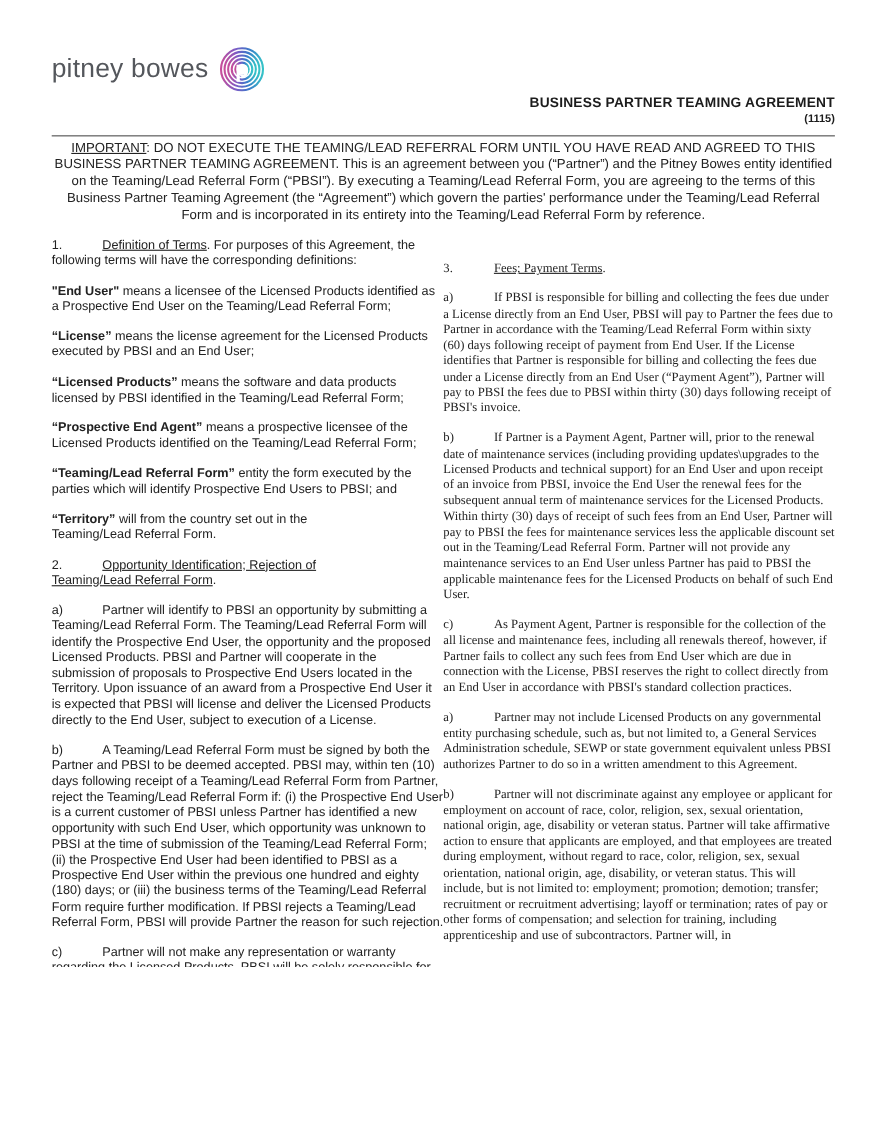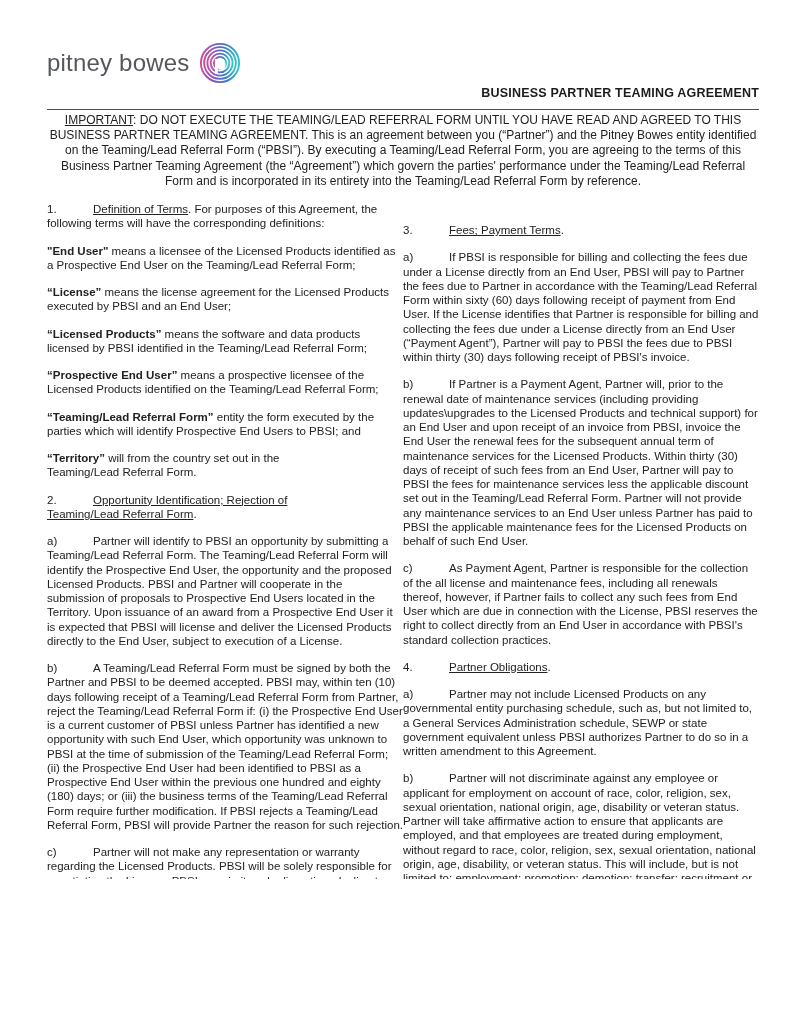--- a/index.html
+++ b/index.html
@@ -26,21 +26,21 @@
   .rule { border:none; border-top:1.3px solid #4d4d4d; margin: 9px 0 3px 0; }
   .intro { font-size: 12px; line-height: 1.27; margin:0; color:#222;text-align:center; }
   .cols {
     display: grid;
     grid-template-columns: 1fr 1fr;
     margin-top: 13px;
     font-size: 11.5px;
     line-height: 1.24;
     color: #222;
   }
-  .col-right { padding-top: 21px; }
+  .col-right { padding-top: 21px; font-family: Liberation Serif, serif; }
   .para { margin: 0 0 13px 0; }
   .tab { display: inline-block; width: 46px; }
   .u { text-decoration: underline; }
   b { font-weight: bold; }
 </style>
 </head>
 <body>
 
 <div class="page">
 
@@ -61,39 +61,40 @@
         <circle cx="22" cy="22" r="13.2" stroke-width="2"></circle>
         <circle cx="22" cy="22" r="9.8" stroke-width="2"></circle>
         <circle cx="22" cy="22" r="6.4" stroke-width="2"></circle>
       </g>
       <text x="22" y="29" text-anchor="middle" font-family="Liberation Sans, sans-serif" font-size="22" font-weight="bold" fill="#ffffff">p</text>
     </svg>
   </div>
 
   <div class="title-block">
     <div class="doc-title">BUSINESS PARTNER TEAMING AGREEMENT</div>
+    <div class="doc-subtitle">(1115)</div>
   </div>
 
   <hr class="rule">
 
   <p class="intro"><span class="u">IMPORTANT</span><span>: DO NOT EXECUTE THE TEAMING/LEAD REFERRAL FORM UNTIL YOU HAVE READ AND AGREED TO THIS BUSINESS PARTNER TEAMING AGREEMENT. This is an agreement between you (“Partner”) and the Pitney Bowes entity identified on the Teaming/Lead Referral Form (“PBSI”). By executing a Teaming/Lead Referral Form, you are agreeing to the terms of this Business Partner Teaming Agreement (the “Agreement”) which govern the parties' performance under the Teaming/Lead Referral Form and is incorporated in its entirety into the Teaming/Lead Referral Form by reference.</span></p>
 
   <div class="cols">
 
     <div class="col-left">
 
       <p class="para"><span class="tab">1.</span><span class="u">Definition of Terms</span><span>. For purposes of this Agreement, the following terms will have the corresponding definitions:</span></p>
 
       <p class="para"><b>"End User"</b><span> means a licensee of the Licensed Products identified as a Prospective End User on the Teaming/Lead Referral Form;</span></p>
 
       <p class="para"><b>“License”</b><span> means the license agreement for the Licensed Products executed by PBSI and an End User;</span></p>
 
       <p class="para"><b>“Licensed Products”</b><span> means the software and data products licensed by PBSI identified in the Teaming/Lead Referral Form;</span></p>
 
-      <p class="para"><b>“Prospective End User”</b><span> means a prospective licensee of the Licensed Products identified on the Teaming/Lead Referral Form;</span></p>
+      <p class="para"><b>“Prospective End Agent”</b><span> means a prospective licensee of the Licensed Products identified on the Teaming/Lead Referral Form;</span></p>
 
       <p class="para"><b>“Teaming/Lead Referral Form”</b><span> entity the form executed by the parties which will identify Prospective End Users to PBSI; and</span></p>
 
       <p class="para"><b>“Territory”</b><span> will from the country set out in the</span><br><span>Teaming/Lead Referral Form.</span></p>
 
       <p class="para"><span class="tab">2.</span><span class="u">Opportunity Identification; Rejection of</span><br><span class="u">Teaming/Lead Referral Form</span><span>.</span></p>
 
       <p class="para"><span class="tab">a)</span><span>Partner will identify to PBSI an opportunity by submitting a Teaming/Lead Referral Form. The Teaming/Lead Referral Form will identify the Prospective End User, the opportunity and the proposed Licensed Products. PBSI and Partner will cooperate in the submission of proposals to Prospective End Users located in the Territory. Upon issuance of an award from a Prospective End User it is expected that PBSI will license and deliver the Licensed Products directly to the End User, subject to execution of a License.</span></p>
 
       <p class="para"><span class="tab">b)</span><span>A Teaming/Lead Referral Form must be signed by both the Partner and PBSI to be deemed accepted. PBSI may, within ten (10) days following receipt of a Teaming/Lead Referral Form from Partner, reject the Teaming/Lead Referral Form if: (i) the Prospective End User is a current customer of PBSI unless Partner has identified a new opportunity with such End User, which opportunity was unknown to PBSI at the time of submission of the Teaming/Lead Referral Form; (ii) the Prospective End User had been identified to PBSI as a Prospective End User within the previous one hundred and eighty (180) days; or (iii) the business terms of the Teaming/Lead Referral Form require further modification. If PBSI rejects a Teaming/Lead Referral Form, PBSI will provide Partner the reason for such rejection.</span></p>
@@ -105,21 +106,20 @@
     <div class="col-right">
 
       <p class="para"><span class="tab">3.</span><span class="u">Fees; Payment Terms</span><span>.</span></p>
 
       <p class="para"><span class="tab">a)</span><span>If PBSI is responsible for billing and collecting the fees due under a License directly from an End User, PBSI will pay to Partner the fees due to Partner in accordance with the Teaming/Lead Referral Form within sixty (60) days following receipt of payment from End User. If the License identifies that Partner is responsible for billing and collecting the fees due under a License directly from an End User (“Payment Agent”), Partner will pay to PBSI the fees due to PBSI within thirty (30) days following receipt of PBSI's invoice.</span></p>
 
       <p class="para"><span class="tab">b)</span><span>If Partner is a Payment Agent, Partner will, prior to the renewal date of maintenance services (including providing updates\upgrades to the Licensed Products and technical support) for an End User and upon receipt of an invoice from PBSI, invoice the End User the renewal fees for the subsequent annual term of maintenance services for the Licensed Products. Within thirty (30) days of receipt of such fees from an End User, Partner will pay to PBSI the fees for maintenance services less the applicable discount set out in the Teaming/Lead Referral Form. Partner will not provide any maintenance services to an End User unless Partner has paid to PBSI the applicable maintenance fees for the Licensed Products on behalf of such End User.</span></p>
 
       <p class="para"><span class="tab">c)</span><span>As Payment Agent, Partner is responsible for the collection of the all license and maintenance fees, including all renewals thereof, however, if Partner fails to collect any such fees from End User which are due in connection with the License, PBSI reserves the right to collect directly from an End User in accordance with PBSI's standard collection practices.</span></p>
 
-      <p class="para"><span class="tab">4.</span><span class="u">Partner Obligations</span><span>.</span></p>
 
       <p class="para"><span class="tab">a)</span><span>Partner may not include Licensed Products on any governmental entity purchasing schedule, such as, but not limited to, a General Services Administration schedule, SEWP or state government equivalent unless PBSI authorizes Partner to do so in a written amendment to this Agreement.</span></p>
 
       <p class="para"><span class="tab">b)</span><span>Partner will not discriminate against any employee or applicant for employment on account of race, color, religion, sex, sexual orientation, national origin, age, disability or veteran status. Partner will take affirmative action to ensure that applicants are employed, and that employees are treated during employment, without regard to race, color, religion, sex, sexual orientation, national origin, age, disability, or veteran status. This will include, but is not limited to: employment; promotion; demotion; transfer; recruitment or recruitment advertising; layoff or termination; rates of pay or other forms of compensation; and selection for training, including apprenticeship and use of subcontractors. Partner will, in</span></p>
 
     </div>
 
   </div>
 
 </div>

